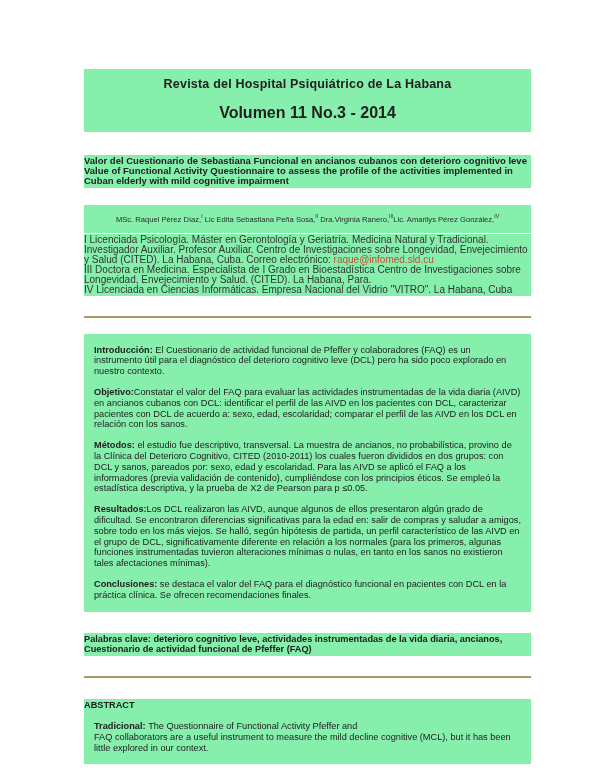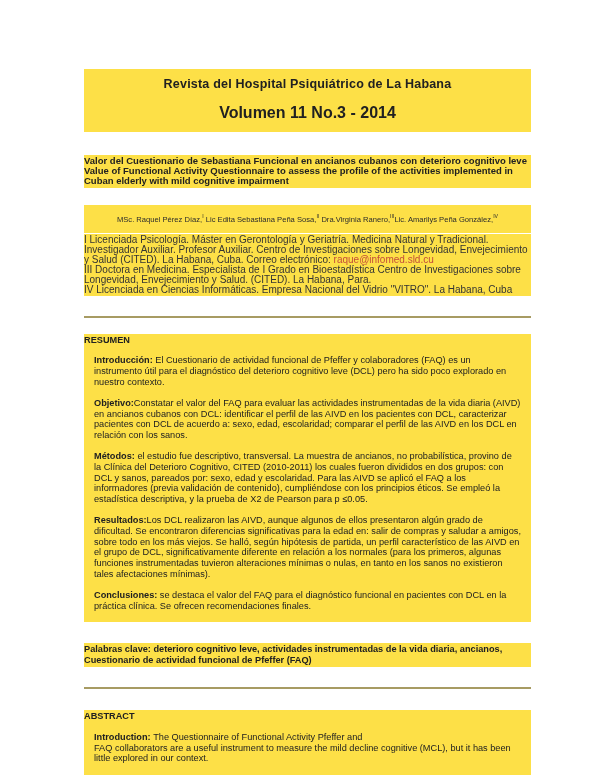--- a/index.html
+++ b/index.html
@@ -12,21 +12,21 @@
     font-family: "Liberation Sans", "DejaVu Sans", sans-serif;
     color: #212121;
     -webkit-font-smoothing: antialiased;
   }
   .page {
     width: 447px;
     margin-left: 84px;
     padding-top: 69px;
     box-sizing: border-box;
   }
-  .band { background: #fde047; }
+  .band { background: #86efac; }
 
   .header-band {
     text-align: center;
     padding: 8px 0 10px 0;
   }
   .journal-title {
     font-size: 12.5px;
     font-weight: bold;
     letter-spacing: 0.2px;
   }
@@ -107,43 +107,42 @@
   <div class="band header-band">
     <div class="journal-title">Revista del Hospital Psiquiátrico de La Habana</div>
     <div class="journal-volume">Volumen 11 No.3 - 2014</div>
   </div>
 
   <div class="band title-block">
     <div>Valor del Cuestionario de Sebastiana Funcional en ancianos cubanos con deterioro cognitivo leve</div>
     <div>Value of Functional Activity Questionnaire to assess the profile of the activities implemented in Cuban elderly with mild cognitive impairment</div>
   </div>
 
-  <div class="band authors-line"><span><span>MSc. Raquel Pérez Díaz,</span><sup>I</sup></span><span><span> Lic Edita Sebastiana Peña Sosa,</span><sup>II</sup></span><span><span> Dra.Virginia Ranero,</span><sup>III</sup></span><span><span>Lic. Amarilys Peña González,</span><sup>IV</sup></span></div>
+  <div class="band authors-line"><span><span>MSc. Raquel Pérez Díaz,</span><sup>I</sup></span><span><span> Lic Edita Sebastiana Peña Sosa,</span><sup>II</sup></span><span><span> Dra.Virginia Ranero,</span><sup>III</sup></span><span><span>Lic. Amarilys Pérez González,</span><sup>IV</sup></span></div>
 
   <div class="band affiliations">
     <div><span>I Licenciada Psicología. Máster en Gerontología y Geriatría. Medicina Natural y Tradicional. Investigador Auxiliar. Profesor Auxiliar. Centro de Investigaciones sobre Longevidad, Envejecimiento y Salud (CITED). La Habana, Cuba. Correo electrónico: </span><a class="email">raque@infomed.sld.cu</a></div>
     <div>III Doctora en Medicina. Especialista de I Grado en Bioestadística Centro de Investigaciones sobre Longevidad, Envejecimiento y Salud. (CITED). La Habana, Para.</div>
     <div>IV Licenciada en Ciencias Informáticas. Empresa Nacional del Vidrio "VITRO". La Habana, Cuba</div>
   </div>
 
   <hr class="divider">
 
   <div class="band body-block resumen">
-    <div class="sec-heading">RESUMEN</div>
     <p class="run"><b>Introducción: </b><span>El Cuestionario de actividad funcional de Pfeffer y colaboradores (FAQ) es un instrumento útil para el diagnóstico del deterioro cognitivo leve (DCL) pero ha sido poco explorado en nuestro contexto.</span></p>
     <p class="run"><b>Objetivo:</b><span>Constatar el valor del FAQ para evaluar las actividades instrumentadas de la vida diaria (AIVD) en ancianos cubanos con DCL: identificar el perfil de las AIVD en los pacientes con DCL, caracterizar pacientes con DCL de acuerdo a: sexo, edad, escolaridad; comparar el perfil de las AIVD en los DCL en relación con los sanos.</span></p>
     <p class="run"><b>Métodos: </b><span>el estudio fue descriptivo, transversal. La muestra de ancianos, no probabilística, provino de la Clínica del Deterioro Cognitivo, CITED (2010-2011) los cuales fueron divididos en dos grupos: con DCL y sanos, pareados por: sexo, edad y escolaridad. Para las AIVD se aplicó el FAQ a los informadores (previa validación de contenido), cumpliéndose con los principios éticos. Se empleó la estadística descriptiva, y la prueba de X2 de Pearson para p ≤0.05.</span></p>
     <p class="run"><b>Resultados:</b><span>Los DCL realizaron las AIVD, aunque algunos de ellos presentaron algún grado de dificultad. Se encontraron diferencias significativas para la edad en: salir de compras y saludar a amigos, sobre todo en los más viejos. Se halló, según hipótesis de partida, un perfil característico de las AIVD en el grupo de DCL, significativamente diferente en relación a los normales (para los primeros, algunas funciones instrumentadas tuvieron alteraciones mínimas o nulas, en tanto en los sanos no existieron tales afectaciones mínimas).</span></p>
     <p class="run"><b>Conclusiones: </b><span>se destaca el valor del FAQ para el diagnóstico funcional en pacientes con DCL en la práctica clínica. Se ofrecen recomendaciones finales.</span></p>
   </div>
 
   <div class="band keywords">
     <b>Palabras clave: deterioro cognitivo leve, actividades instrumentadas de la vida diaria,</b><span> ancianos, Cuestionario de actividad funcional de Pfeffer (FAQ)</span>
   </div>
 
   <hr class="divider">
 
   <div class="band body-block abstract abstract-wrap">
     <div class="sec-heading">ABSTRACT</div>
-    <p class="run"><b>Introduction: </b><span>The Questionnaire of Functional Activity Pfeffer and</span><br><span>FAQ collaborators are a useful instrument to measure the mild decline cognitive (MCL), but it has been little explored in our context.</span></p>
+    <p class="run"><b>Tradicional: </b><span>The Questionnaire of Functional Activity Pfeffer and</span><br><span>FAQ collaborators are a useful instrument to measure the mild decline cognitive (MCL), but it has been little explored in our context.</span></p>
   </div>
 
 </div>
 
 </body></html>

